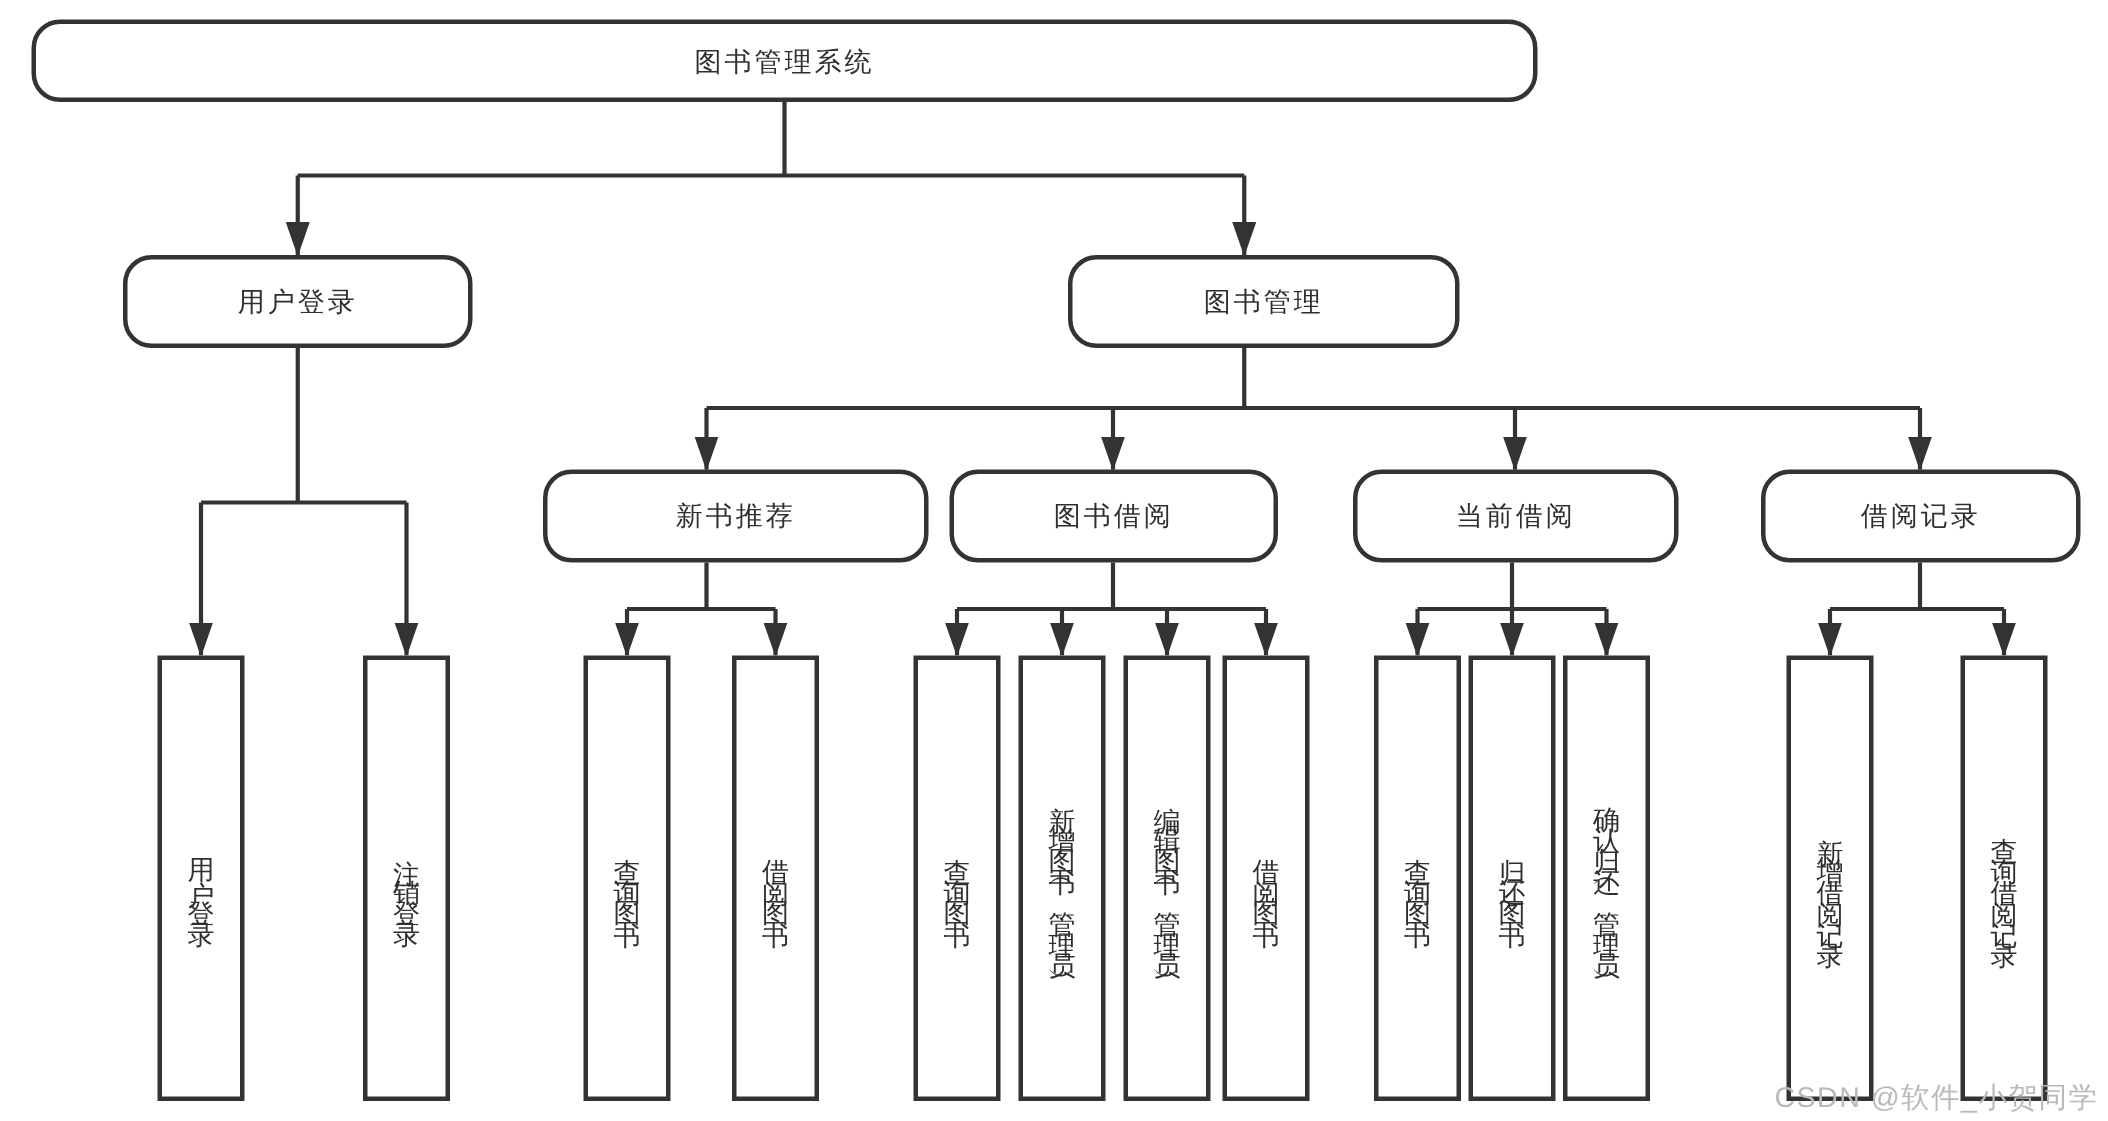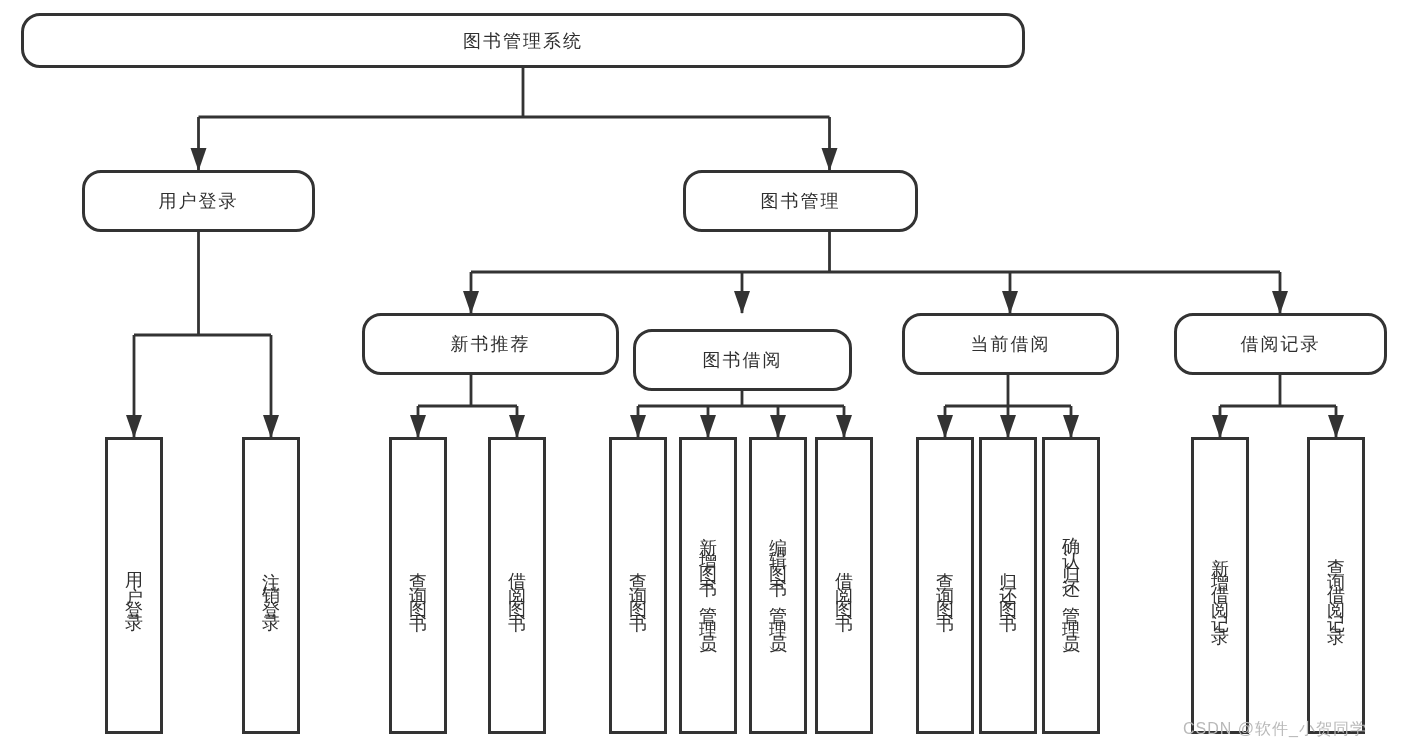--- a/index.html
+++ b/index.html
@@ -39,21 +39,21 @@
   }
   .v span{
     writing-mode:vertical-rl;
     text-orientation:mixed;
     letter-spacing:14px;
     line-height:1;
     white-space:nowrap;
   }
   #watermark{
     position:absolute;left:1183px;top:719px;
-    font-size:16px;letter-spacing:1px;
+    font-size:19px;letter-spacing:1px;
     color:var(--watermark);
     white-space:nowrap;
     z-index:5;
   }
 </style>
 </head>
 <body>
 
 <div id="stage">
 
@@ -98,28 +98,28 @@
     <path class="ar" marker-end="url(#arrow)" d="M1336,406 V437"></path>
   </svg>
 
   <div class="box h root">
     <span>图书管理系统</span>
   </div>
 
   <div class="box h l2" style="left:82px;width:233px;">
     <span>用户登录</span>
   </div>
-  <div class="box h l2" style="left:683px;width:235px;">
+  <div class="box h l2" style="left:712px;width:261px;">
     <span>图书管理</span>
   </div>
 
   <div class="box h l3" style="left:362px;width:257px;">
     <span>新书推荐</span>
   </div>
-  <div class="box h l3" style="left:633px;width:219px;margin-top:16px;">
+  <div class="box h l3" style="left:633px;width:219px;">
     <span>图书借阅</span>
   </div>
   <div class="box h l3" style="left:902px;width:217px;">
     <span>当前借阅</span>
   </div>
   <div class="box h l3" style="left:1174px;width:213px;font-family:Liberation Serif, serif;">
     <span>借阅记录</span>
   </div>
 
   <div class="box v" style="left:105px;">

